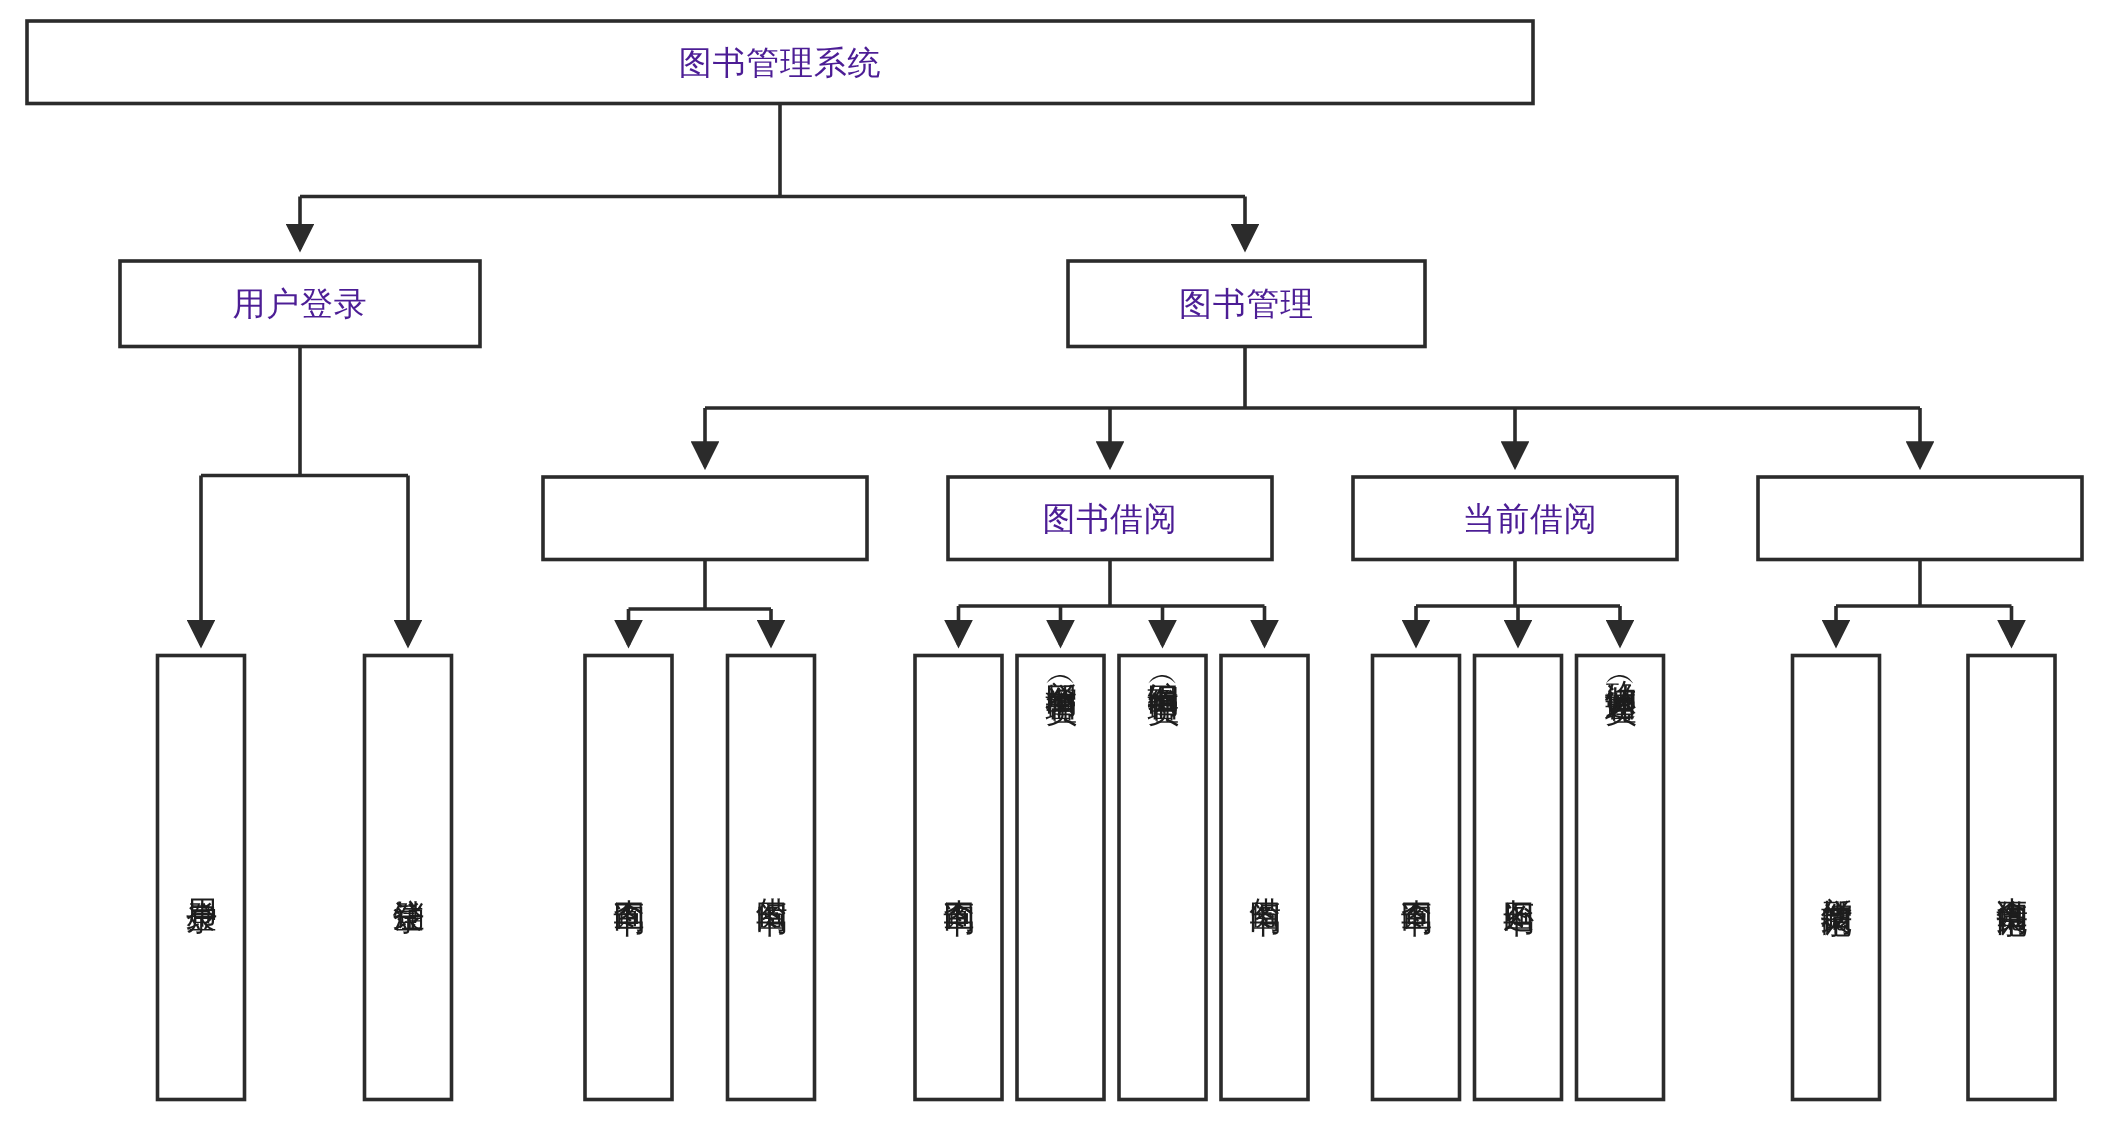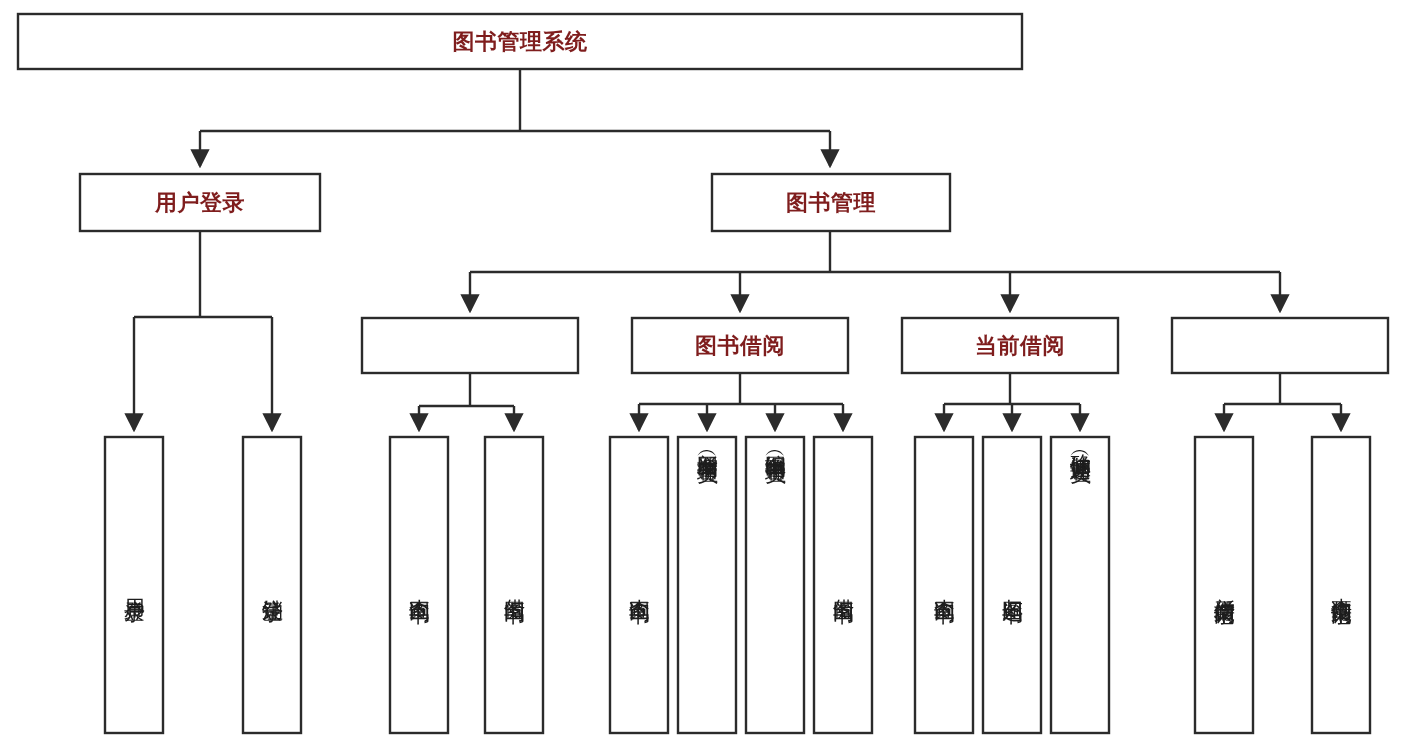--- a/index.html
+++ b/index.html
@@ -58,24 +58,23 @@
   .hlabel-wrap {
     position: absolute;
     display: flex;
     align-items: center;
     justify-content: center;
     pointer-events: none;
   }
   .hlabel-text {
     font-family: "DejaVu Sans", "Liberation Sans", sans-serif;
     font-size: 22px;
-    color: #7f1d1d;
+    color: #4c1d95;
     letter-spacing: 0.5px;
     white-space: nowrap;
-    font-weight: bold;
   }
   #watermark {
     position: absolute;
     right: 12px;
     bottom: 6px;
     font-family: "DejaVu Sans", "Liberation Sans", sans-serif;
     font-size: 18px;
     color: #b3b3b3;
     white-space: nowrap;
     pointer-events: none;

